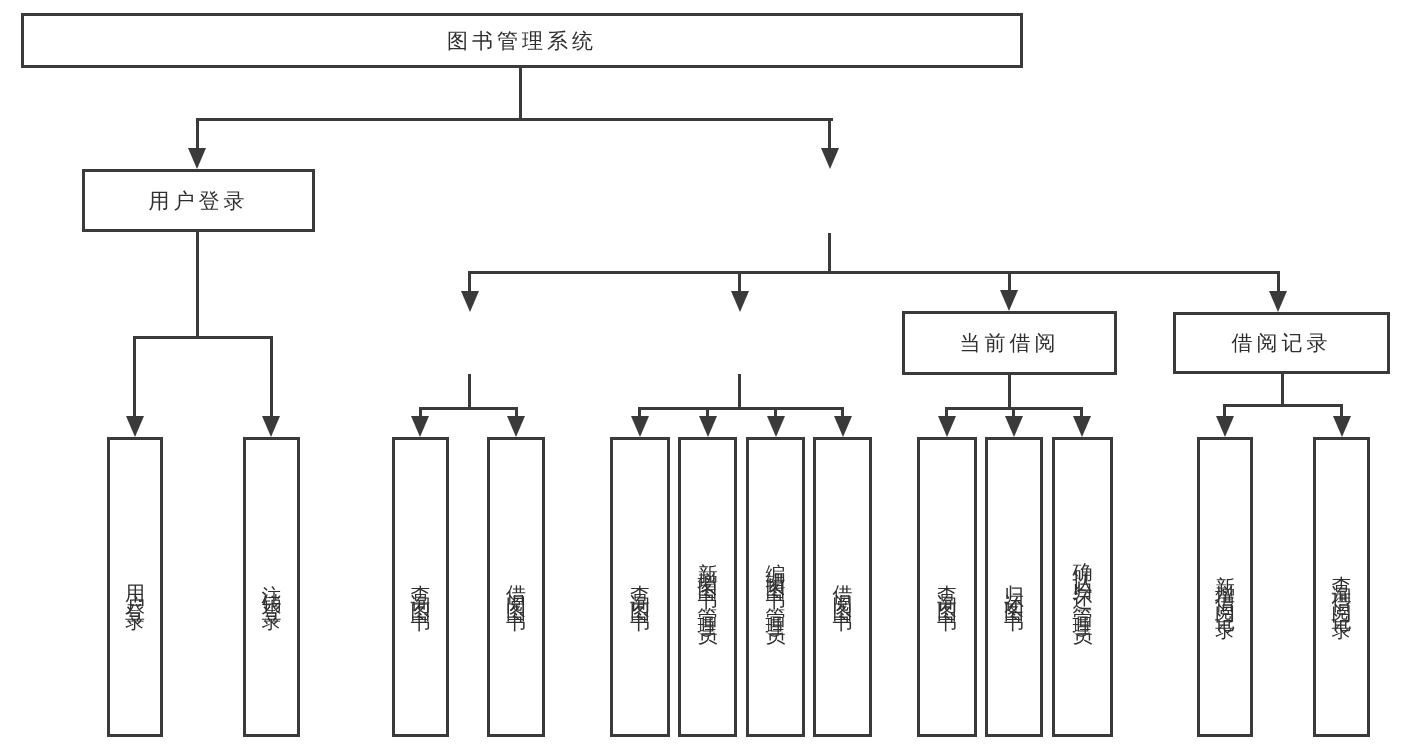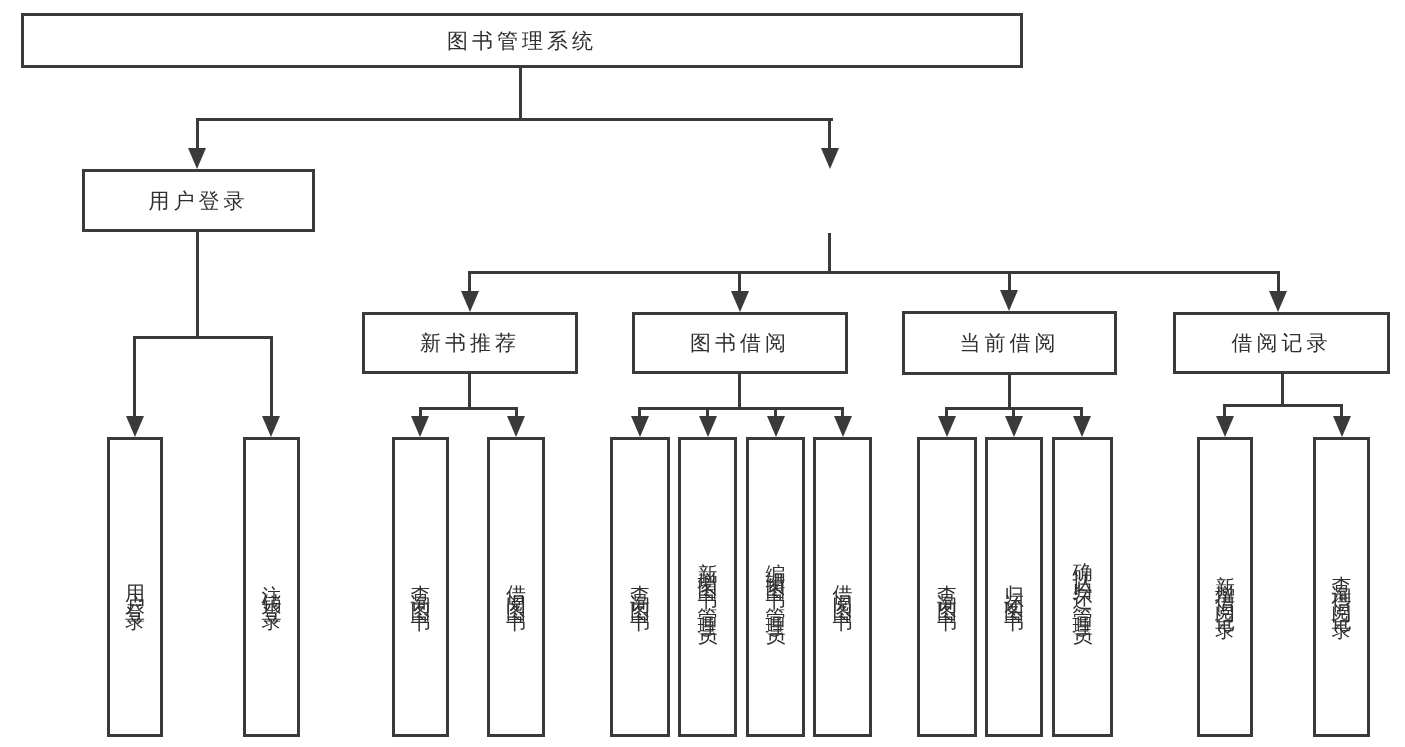--- a/index.html
+++ b/index.html
@@ -32,23 +32,21 @@
 </head>
 <body>
 
 <div class="stage">
 
   <div class="box hbox" style="left:21px;top:13px;width:1002px;height:55px;">图书管理系统</div>
 
   <div class="box hbox" style="left:82px;top:169px;width:233px;height:63px;">用户登录</div>
 
 
-  <div class="box hbox" style="left:362px;top:312px;width:216px;height:62px;">新书推荐</div>
 
-  <div class="box hbox" style="left:632px;top:312px;width:216px;height:62px;">图书借阅</div>
 
   <div class="box hbox" style="left:902px;top:311px;width:215px;height:64px;">当前借阅</div>
 
   <div class="box hbox" style="left:1173px;top:312px;width:217px;height:62px;">借阅记录</div>
 
   <div class="box vbox" style="left:107px;top:437px;width:56px;height:300px;">用户登录</div>
 
   <div class="box vbox" style="left:243px;top:437px;width:57px;height:300px;">注销登录</div>
 
   <div class="box vbox" style="left:392px;top:437px;width:57px;height:300px;">查询图书</div>

